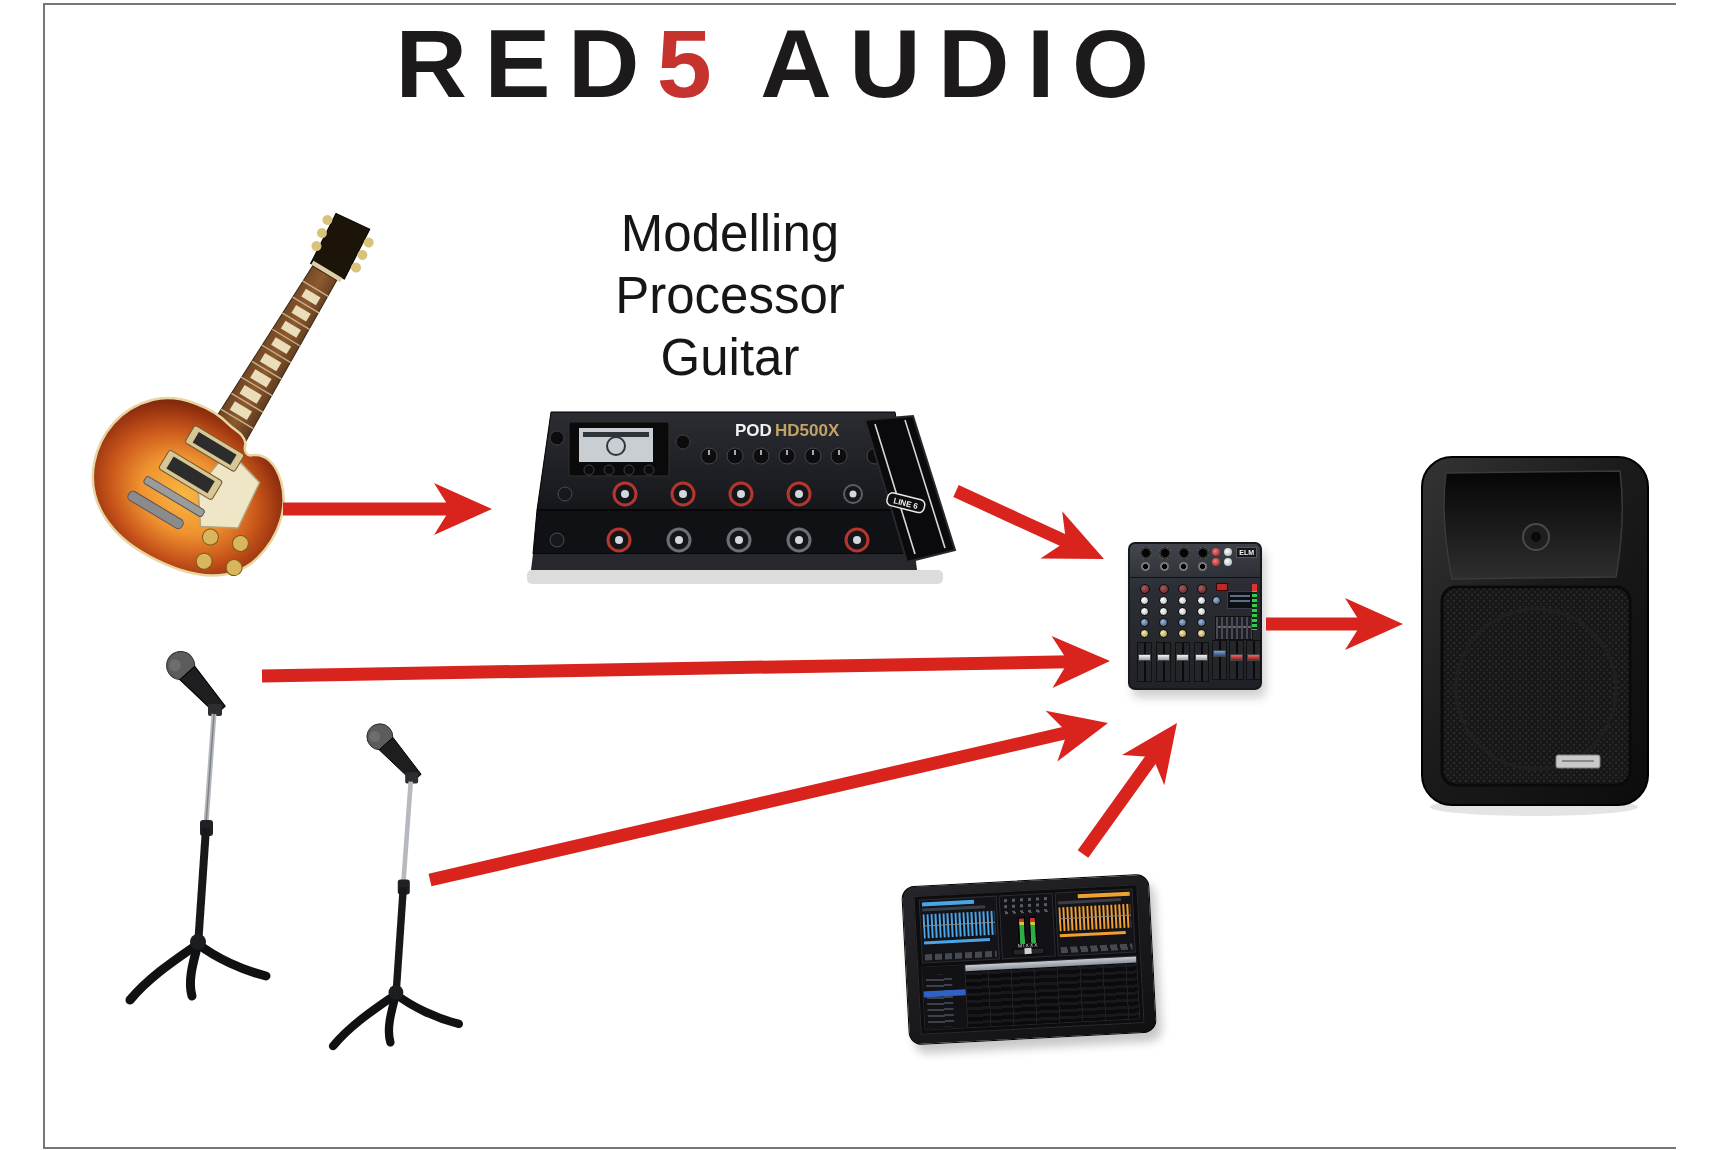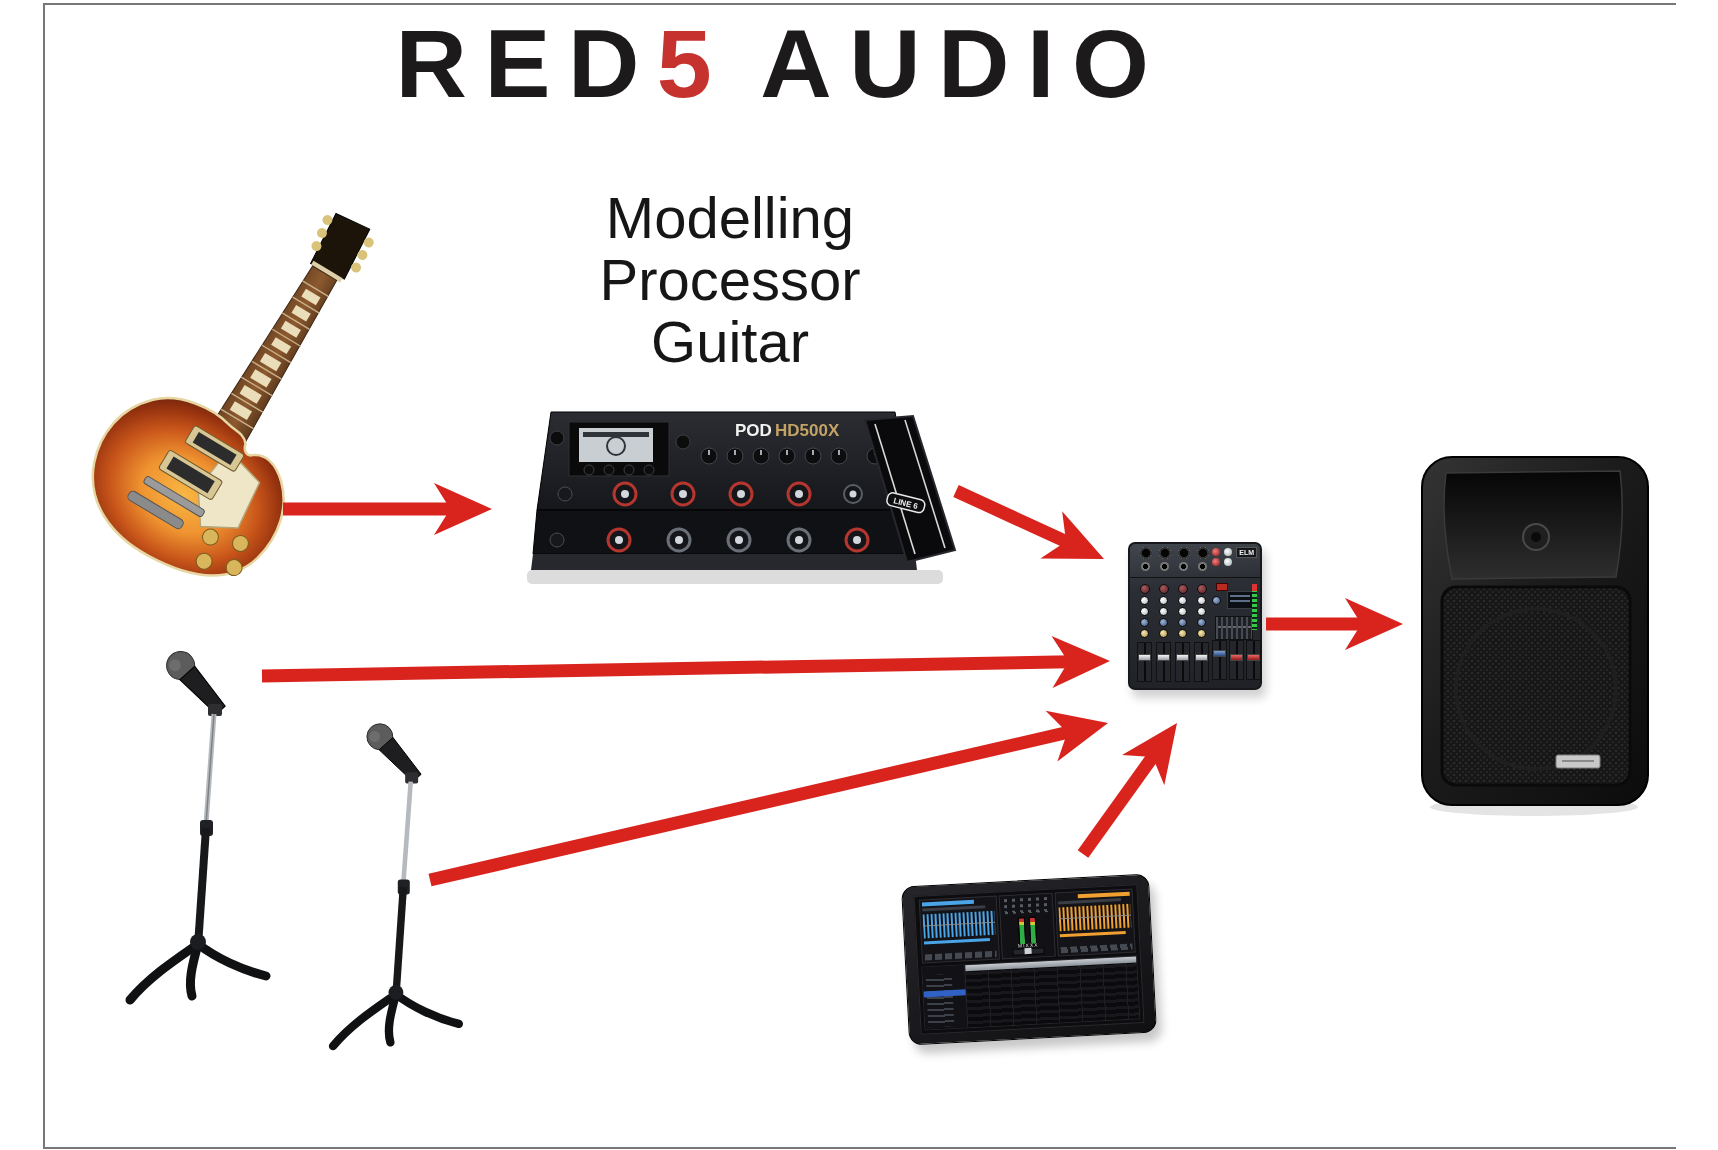--- a/index.html
+++ b/index.html
@@ -8,22 +8,22 @@
   .frame{position:absolute;left:43px;top:3px;width:1666px;height:1142px;border:2px solid #777;pointer-events:none;}
 
   
   .title{position:absolute;left:281px;top:16px;width:1000px;text-align:center;
          font-size:96px;font-weight:bold;line-height:1;letter-spacing:17px;color:#1d1a1b;
          transform:scaleX(1.03);transform-origin:center;white-space:nowrap;}
   .title .accent{color:#c6332e;}
   .title .w2{margin-left:30px;}
 
   
-  .proc-label{position:absolute;left:530px;top:187px;width:400px;text-align:center;
-              font-size:58px;line-height:62px;color:#161616;}
+  .proc-label{position:absolute;left:530px;top:203px;width:400px;text-align:center;
+              font-size:51px;line-height:62px;color:#161616;}
 
   
   .abs{position:absolute;}
 
   
   .mixer{position:absolute;left:1128px;top:542px;width:134px;height:148px;
          background:linear-gradient(175deg,#42464e 0%,#2b2e34 30%,#1f2126 100%);
          border-radius:7px;border:2px solid #16181c;box-sizing:border-box;
          box-shadow:4px 8px 10px rgba(0,0,0,.18);}
   .mx-top{height:34px;border-bottom:1px solid #111;display:flex;align-items:flex-start;padding:3px 4px 0 6px;box-sizing:border-box;position:relative;}

